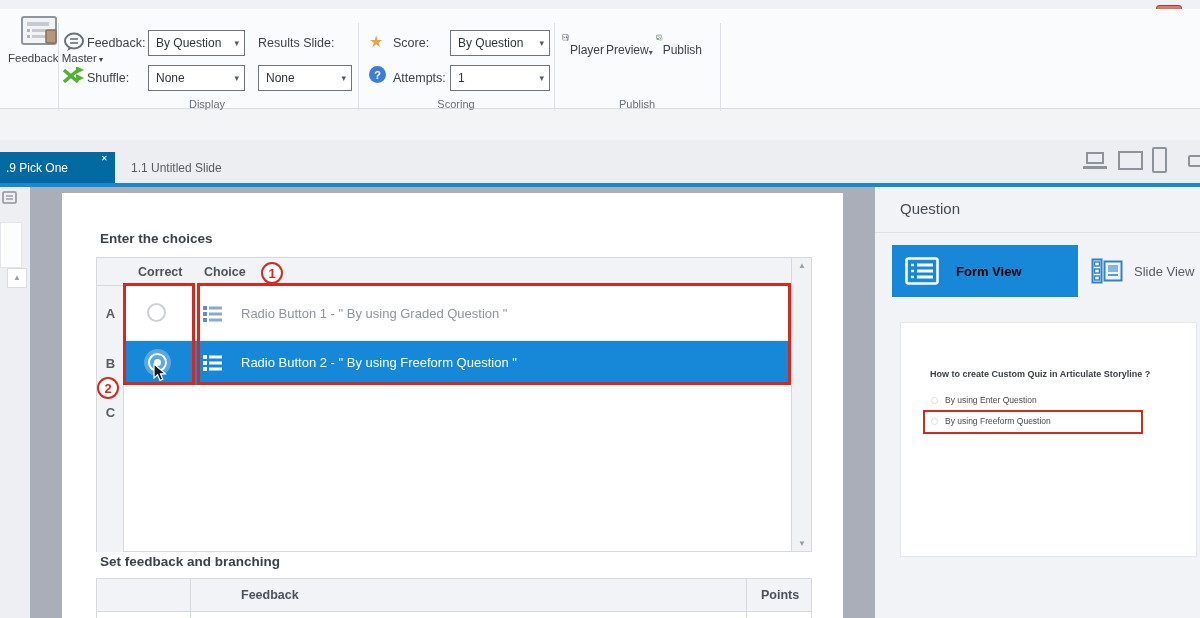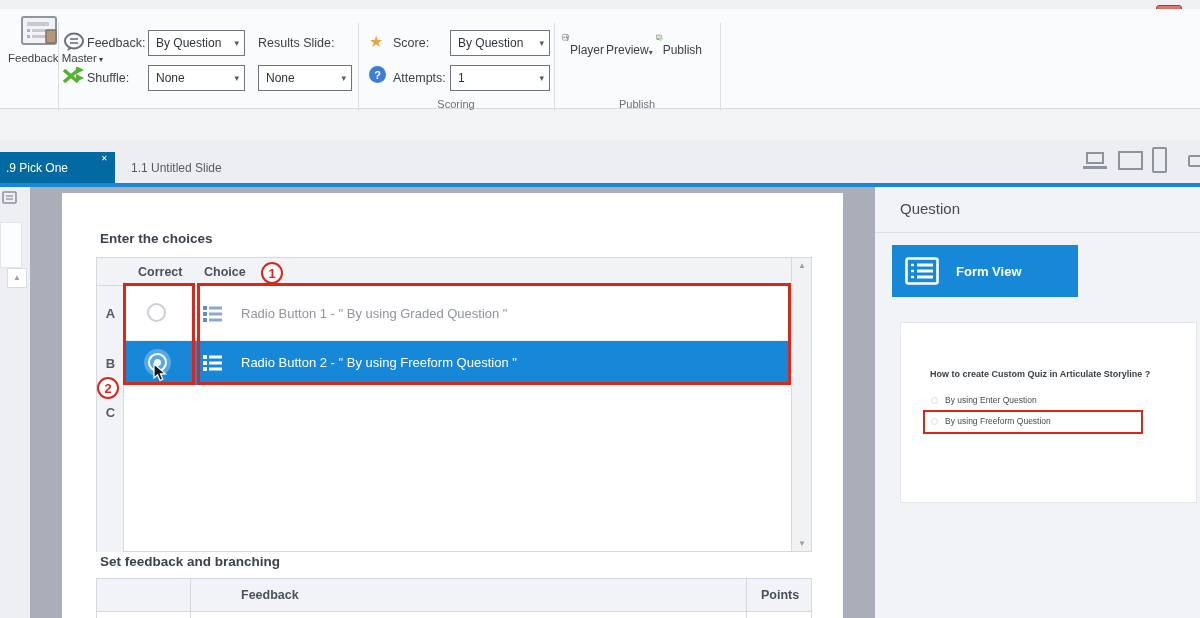--- a/index.html
+++ b/index.html
@@ -37,21 +37,21 @@
   .scrolltrack{background:#f0f2f4;border-left:1px solid #d5d9de;box-sizing:border-box;}
   .sarrow{font-size:8px;color:#99a0a9;text-align:center;}
   .redrect{border:3px solid #d8281c;box-sizing:border-box;pointer-events:none;}
   .numcircle{width:22px;height:22px;border:2px solid #d8281c;border-radius:50%;background:#fff;
       color:#d8281c;font-size:13px;font-weight:bold;display:flex;align-items:center;justify-content:center;box-sizing:border-box;}
   
   .rightpanel{left:875px;top:187px;width:325px;height:431px;background:#f2f3f6;}
   .panel-title{font-size:15px;color:#444a52;}
   .fv-tab{left:892px;top:245px;width:186px;height:52px;background:#1787d8;display:flex;align-items:center;}
   .sv-tab{left:1085px;top:245px;width:115px;height:52px;display:flex;align-items:center;}
-  .card{left:900px;top:322px;width:297px;height:181px;background:#fff;border:1px solid #e3e6ea;box-sizing:border-box;}
+  .card{left:900px;top:322px;width:297px;height:235px;background:#fff;border:1px solid #e3e6ea;box-sizing:border-box;}
   .closebtn{left:1156px;top:5px;width:26px;height:16px;background:linear-gradient(#e07a6d,#c44f3f);
       border:1px solid #a33d31;border-radius:3px;color:#fff;font-size:9px;font-weight:bold;
       display:flex;align-items:center;justify-content:center;box-sizing:border-box;}
 </style>
 </head>
 <body>
 
 <div id="screen">
 
   <div class="abs" style="left:0;top:0;width:1200px;height:9px;background:#eff1f4;"></div>
@@ -99,20 +99,21 @@
     <div class="abs dd" style="left:148px;top:56px;width:97px;height:26px;">
       <span>None</span>
       <span class="caret">▾</span>
     </div>
 
     <div class="abs rlabel" style="left:258px;top:27px;">Results Slide:</div>
     <div class="abs dd" style="left:258px;top:56px;width:94px;height:26px;">
       <span>None</span>
       <span class="caret">▾</span>
     </div>
+    <div class="abs grp-label" style="left:58px;top:89px;width:298px;">Display</div>
     <div class="abs vdiv" style="left:358px;"></div>
 
     <div class="abs" style="left:369px;top:23px;font-size:16px;color:#e9a63c;">★</div>
     <div class="abs rlabel" style="left:393px;top:27px;">Score:</div>
     <div class="abs dd" style="left:450px;top:21px;width:100px;height:26px;">
       <span>By Question</span>
       <span class="caret">▾</span>
     </div>
     <div class="abs" style="left:369px;top:57px;width:17px;height:17px;border-radius:50%;background:#3c7ed6;color:#fff;font-size:11px;font-weight:bold;display:flex;align-items:center;justify-content:center;">?</div>
     <div class="abs rlabel" style="left:393px;top:62px;">Attempts:</div>
@@ -266,21 +267,33 @@
   <div class="abs fv-tab">
     <svg width="34" height="28" viewBox="0 0 34 28" style="margin-left:13px;">
       <rect x="1.5" y="1.5" width="31" height="25" rx="2" fill="none" stroke="#fff" stroke-width="2.6"></rect>
       <line x1="6" y1="8" x2="9" y2="8" stroke="#fff" stroke-width="2.4"></line>
         <line x1="12" y1="8" x2="28" y2="8" stroke="#fff" stroke-width="3"></line>
       <line x1="6" y1="14" x2="9" y2="14" stroke="#fff" stroke-width="2.4"></line>
         <line x1="12" y1="14" x2="28" y2="14" stroke="#fff" stroke-width="3"></line>
       <line x1="6" y1="20" x2="9" y2="20" stroke="#fff" stroke-width="2.4"></line>
         <line x1="12" y1="20" x2="28" y2="20" stroke="#fff" stroke-width="3"></line>
     </svg>
-    <span style="color:#ffffff;font-size:13px;font-weight:600;margin-left:17px;">Form View</span>
+    <span style="color:#000000;font-size:13px;font-weight:600;margin-left:17px;">Form View</span>
+  </div>
+  <div class="abs sv-tab">
+    <svg width="32" height="26" viewBox="0 0 32 26" style="margin-left:6px;">
+      <rect x="1.5" y="1.5" width="9" height="23" fill="none" stroke="#2f84c8" stroke-width="2"></rect>
+      <rect x="3.5" y="4" width="5" height="4" fill="none" stroke="#2f84c8" stroke-width="1.4"></rect>
+      <rect x="3.5" y="11" width="5" height="4" fill="none" stroke="#2f84c8" stroke-width="1.4"></rect>
+      <rect x="3.5" y="18" width="5" height="4" fill="none" stroke="#2f84c8" stroke-width="1.4"></rect>
+      <rect x="13.5" y="3.5" width="17" height="19" fill="none" stroke="#2f84c8" stroke-width="2"></rect>
+      <rect x="17" y="7" width="10" height="7" fill="#2f84c8" opacity="0.55"></rect>
+      <line x1="17" y1="17" x2="27" y2="17" stroke="#2f84c8" stroke-width="1.6"></line>
+    </svg>
+    <span style="color:#565c64;font-size:13px;margin-left:11px;white-space:nowrap;">Slide View</span>
   </div>
 
   <div class="abs card">
     <div style="position:absolute;left:29px;top:46px;width:240px;font-size:9px;font-weight:bold;color:#3a4046;">How to create Custom Quiz in Articulate Storyline ?</div>
     <div style="position:absolute;left:30px;top:74px;width:7px;height:7px;border-radius:50%;border:1px solid #d9dce0;box-sizing:border-box;"></div>
     <div style="position:absolute;left:44px;top:72px;font-size:8.5px;color:#454b52;white-space:nowrap;">By using Enter Question</div>
     <div style="position:absolute;left:30px;top:95px;width:7px;height:7px;border-radius:50%;border:1px solid #d9dce0;box-sizing:border-box;"></div>
     <div style="position:absolute;left:44px;top:93px;font-size:8.5px;color:#454b52;white-space:nowrap;">By using Freeform Question</div>
     <div class="redrect" style="position:absolute;left:22px;top:87px;width:220px;height:24px;border-width:2.5px;"></div>
   </div>

